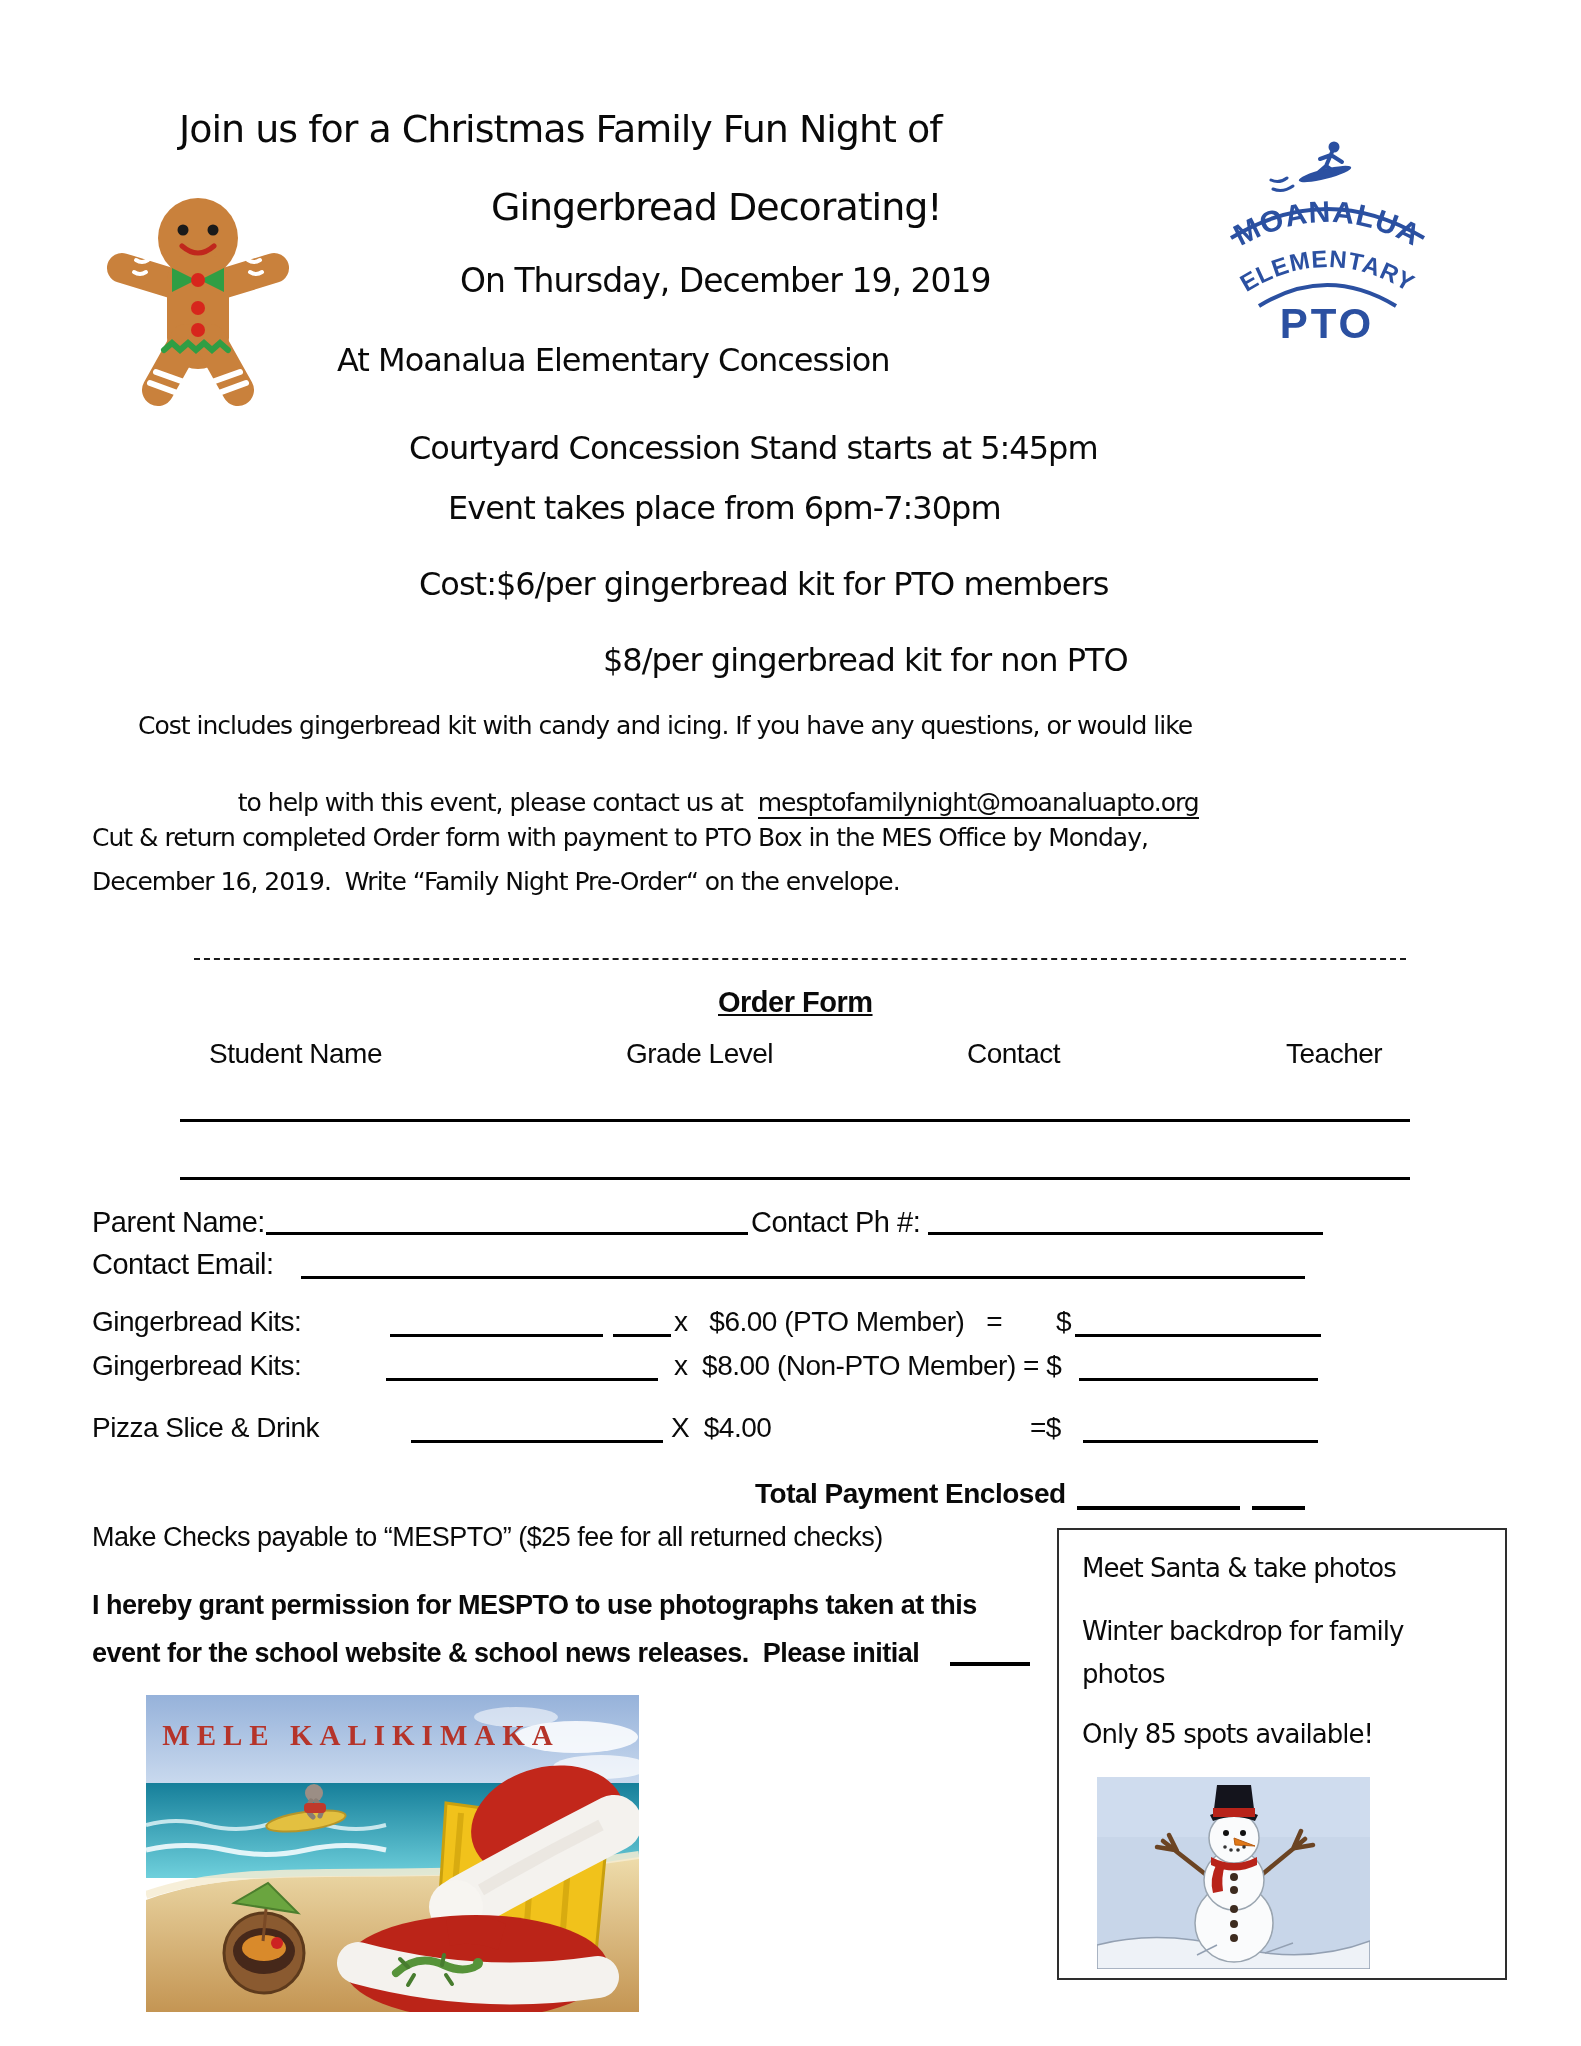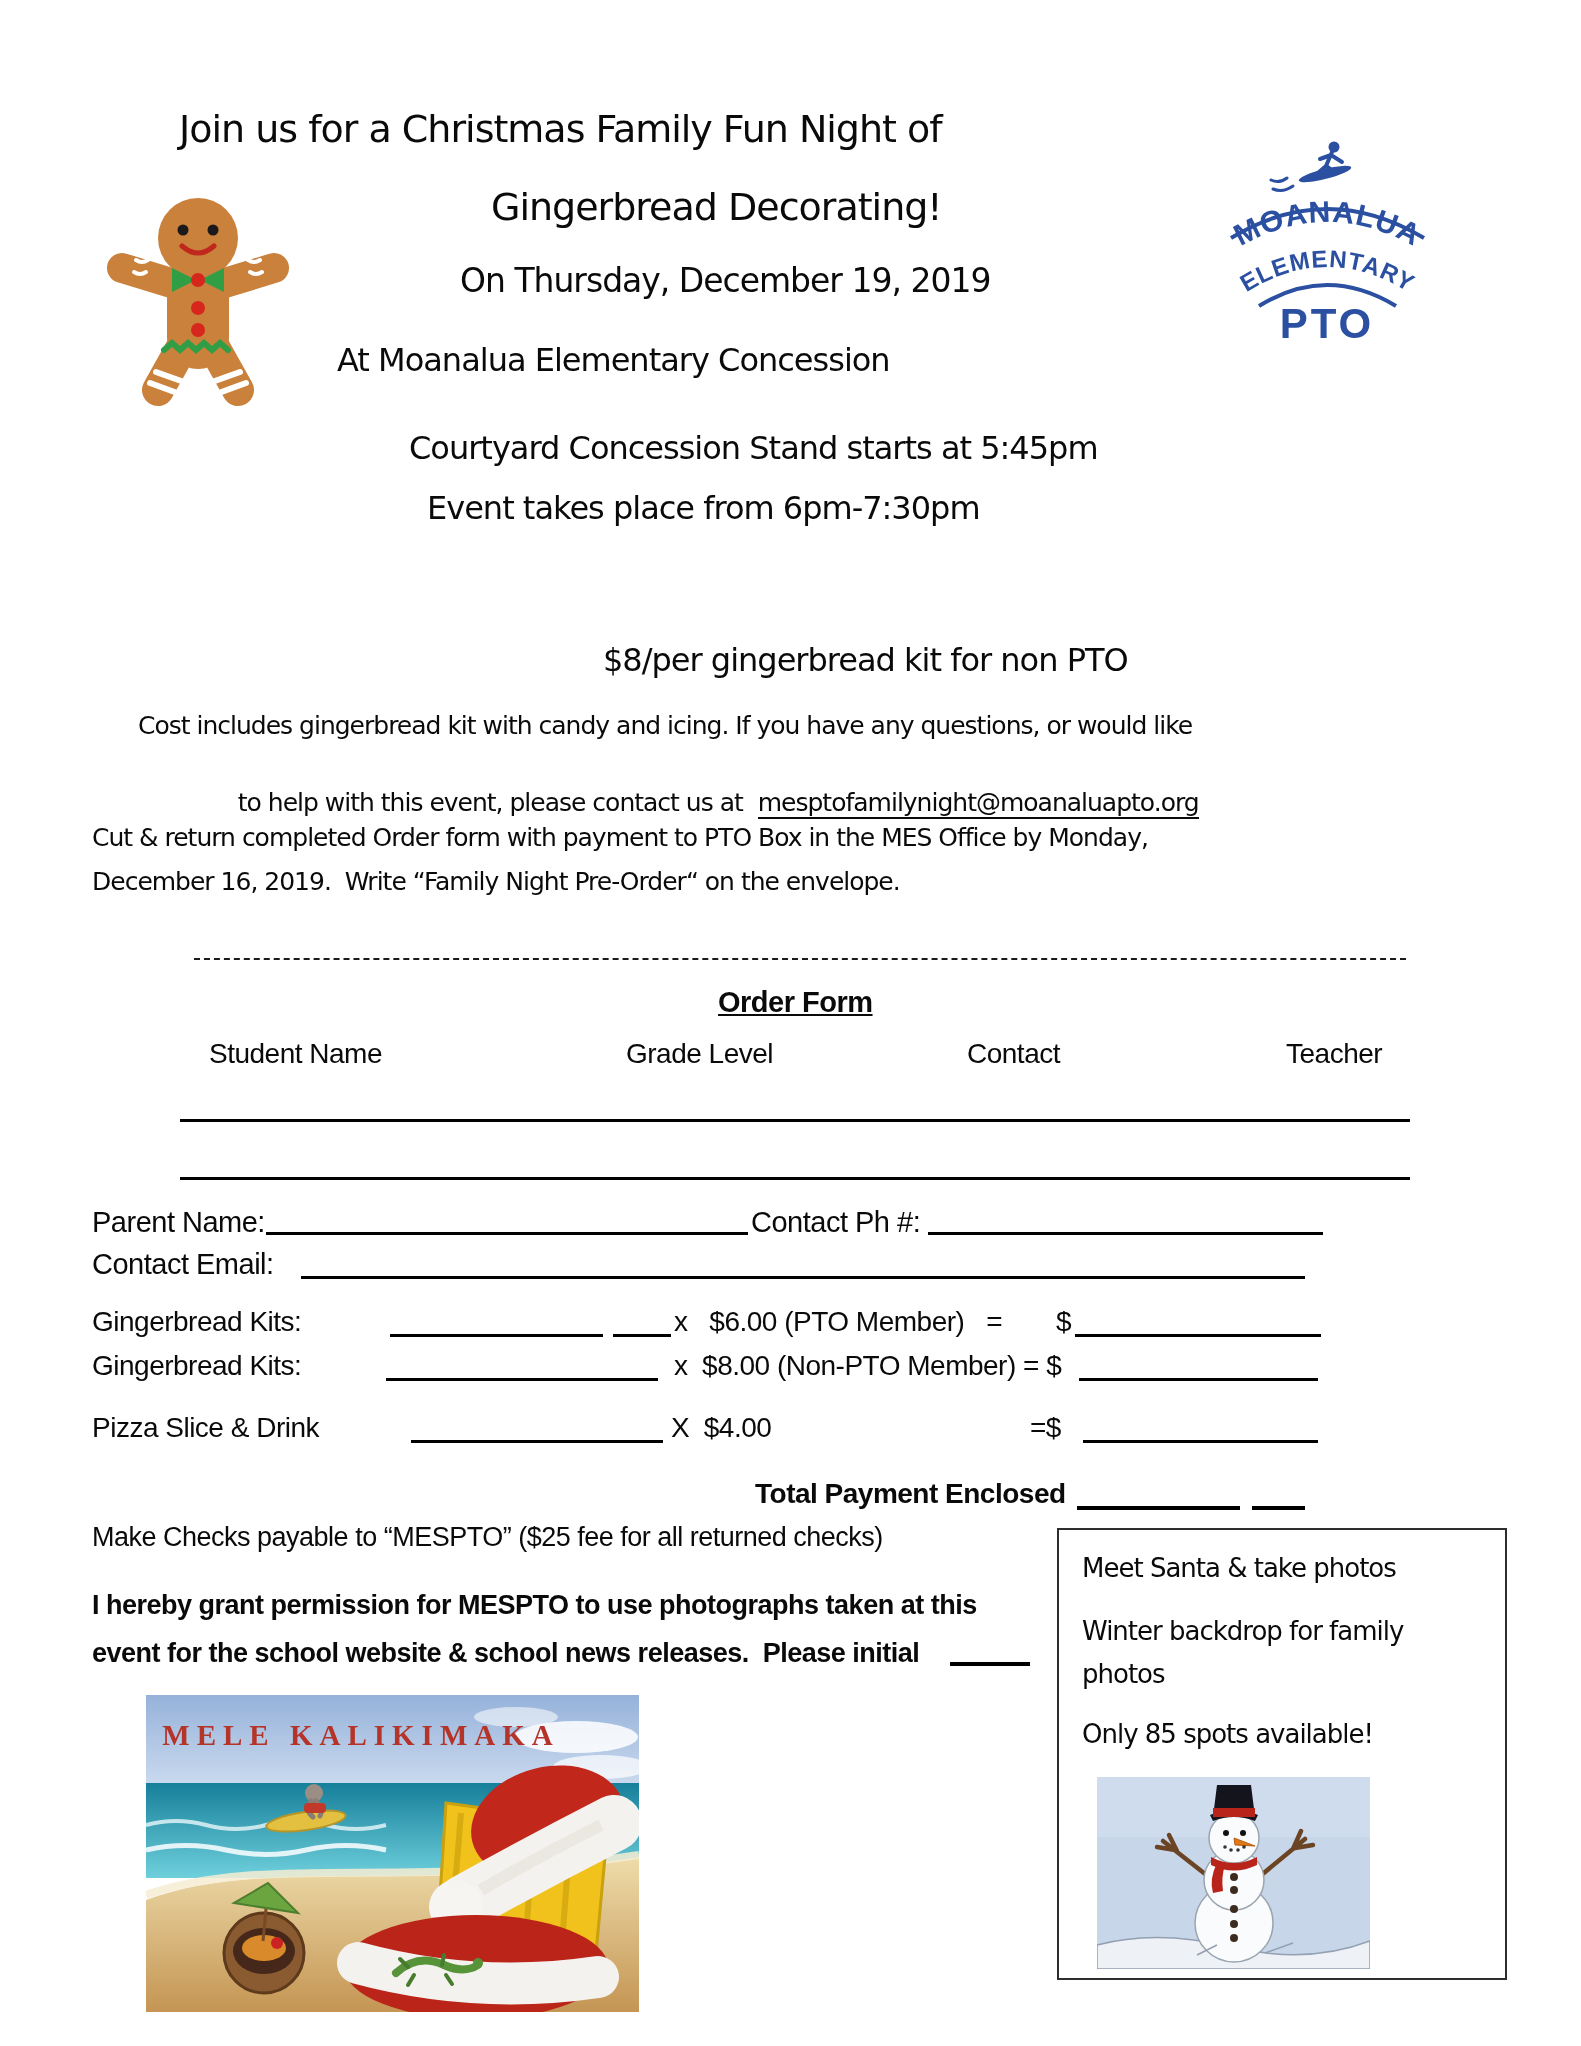--- a/index.html
+++ b/index.html
@@ -18,21 +18,22 @@
 </head>
 <body>
 
 <div id="page">
 
   <div class="line comic" style="left:179px;top:108px;font-size:38px;">Join us for a Christmas Family Fun Night of</div>
   <div class="line comic" style="left:491px;top:186px;font-size:38px;">Gingerbread Decorating!</div>
   <div class="line comic" style="left:460px;top:262px;font-size:33px;text-align:center;">On Thursday, December 19, 2019</div>
   <div class="line comic" style="left:337px;top:342px;font-size:32px;">At Moanalua Elementary Concession</div>
   <div class="line comic" style="left:409px;top:430px;font-size:32px;">Courtyard Concession Stand starts at 5:45pm</div>
-  <div class="line comic" style="left:427px;top:490px;font-size:32px;">Event takes place from 6pm-7:30pm</div>
+  <div class="line comic" style="left:448px;top:490px;font-size:32px;">Event takes place from 6pm-7:30pm</div>
+  <div class="line comic" style="left:419px;top:566px;font-size:32px;">Cost:$6/per gingerbread kit for PTO members</div>
   <div class="line comic" style="left:603px;top:642px;font-size:32px;">$8/per gingerbread kit for non PTO</div>
   <div class="line comic" style="left:138px;top:712px;font-size:25px;">Cost includes gingerbread kit with candy and icing. If you have any questions, or would like</div>
   <div class="line comic" style="left:210px;top:760px;font-size:25px;">
     <span>to help with this event, please contact us at </span><span class="ulink">mesptofamilynight@moanaluapto.org</span>
   </div>
   <div class="line comic" style="left:92px;top:824px;font-size:25px;">Cut &amp; return completed Order form with payment to PTO Box in the MES Office by Monday,</div>
   <div class="line comic" style="left:92px;top:868px;font-size:25px;">December 16, 2019.  Write “Family Night Pre-Order“ on the envelope.</div>
 
   <svg style="position:absolute;left:98px;top:190px;" width="200" height="218" viewBox="0 0 200 218">
     <g>

